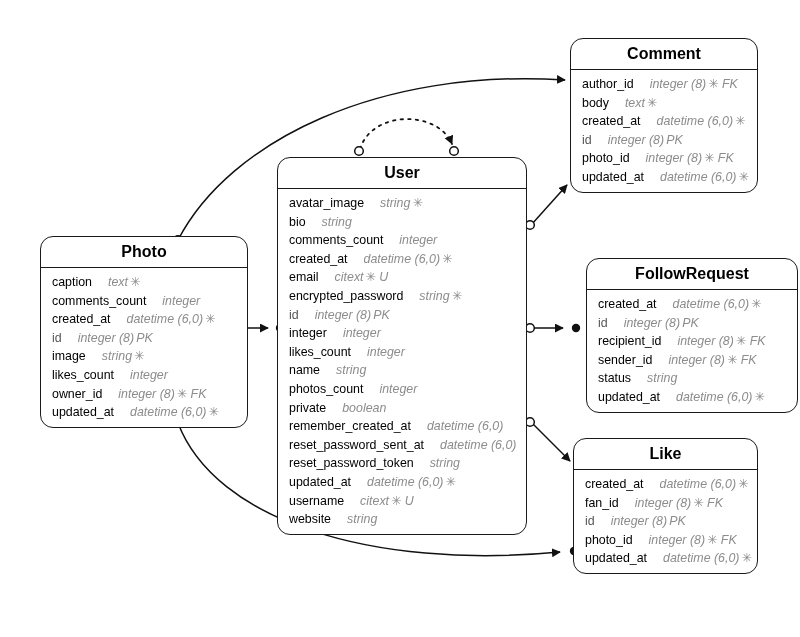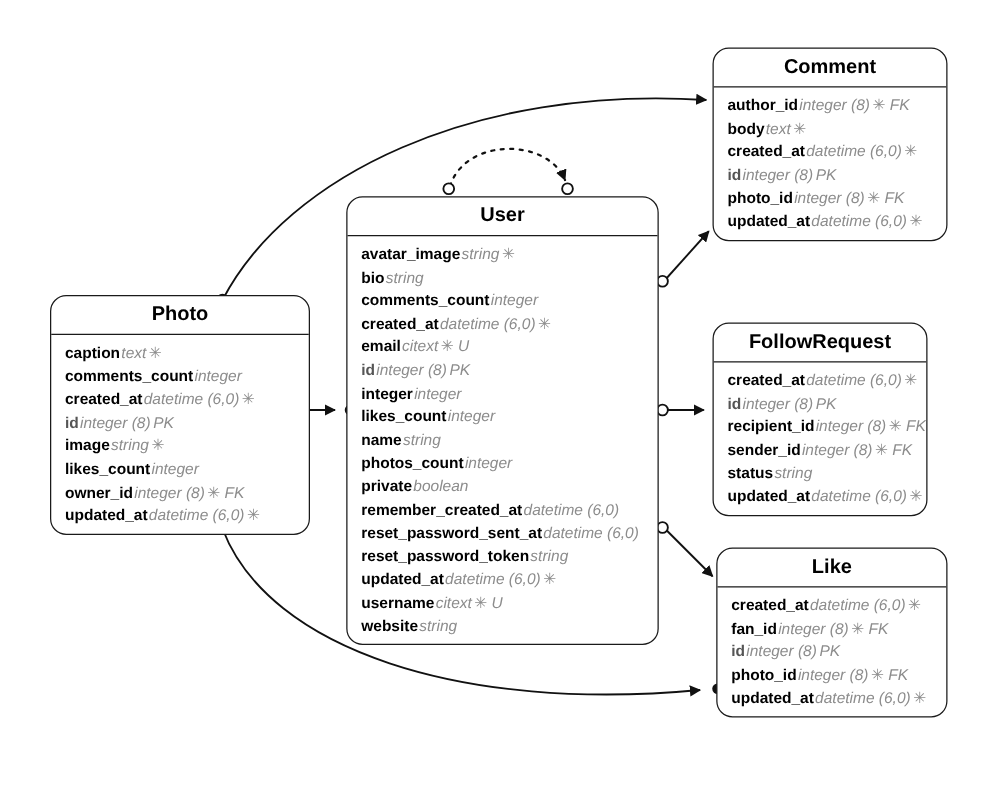--- a/index.html
+++ b/index.html
@@ -21,30 +21,30 @@
     text-align:center;font-weight:bold;font-size:16px;color:#000;
     padding:5px 6px 5px 6px;line-height:1.25;
     border-bottom:1.4px solid #1a1a1a;
     white-space:nowrap;
   }
   .attr-list{padding:5px 0 5px 0;}
   .attr{
     font-size:12.4px;line-height:18.6px;color:#000;
     padding:0 8px 0 11px;white-space:nowrap;
   }
-  .attr .aname{font-weight:bold;color:#000;}
-  .attr .atype{font-style:italic;color:#8c8c8c;padding-left:1px;}
+  .attr .aname{font-weight:normal;color:#000;}
+  .attr .atype{font-style:italic;color:#8c8c8c;padding-left:16px;}
   .attr .aflag{font-style:italic;color:#8c8c8c;padding-left:2px;}
   .attr.dim .aname{color:#555;text-align:center;}
 
   
   #ent-photo{left:40px;top:236px;width:208px;}
   #ent-user{left:277px;top:157px;width:250px;}
   #ent-comment{left:570px;top:38px;width:188px;}
-  #ent-followrequest{left:570px;top:258px;width:172px;}
+  #ent-followrequest{left:586px;top:258px;width:212px;}
   #ent-like{left:573px;top:438px;width:185px;}
 </style>
 </head>
 <body>
 
 <div id="canvas">
 
   <svg class="edges" viewBox="0 0 800 637" width="800" height="637" xmlns="http://www.w3.org/2000/svg">
     <defs>
       <marker id="arrowhead" viewBox="0 0 10 10" refX="9" refY="5" markerWidth="6" markerHeight="6" orient="auto-start-reverse">
@@ -139,20 +139,23 @@
       </div>
       <div class="attr">
         <span class="aname">comments_count</span><span class="atype">integer</span><span class="aflag"></span>
       </div>
       <div class="attr">
         <span class="aname">created_at</span><span class="atype">datetime (6,0)</span><span class="aflag">✳</span>
       </div>
       <div class="attr">
         <span class="aname">email</span><span class="atype">citext</span><span class="aflag">✳ U</span>
       </div>
+      <div class="attr">
+        <span class="aname">encrypted_password</span><span class="atype">string</span><span class="aflag">✳</span>
+      </div>
       <div class="attr dim">
         <span class="aname">id</span><span class="atype">integer (8)</span><span class="aflag">PK</span>
       </div>
       <div class="attr">
         <span class="aname">integer</span><span class="atype">integer</span><span class="aflag"></span>
       </div>
       <div class="attr">
         <span class="aname">likes_count</span><span class="atype">integer</span><span class="aflag"></span>
       </div>
       <div class="attr">

